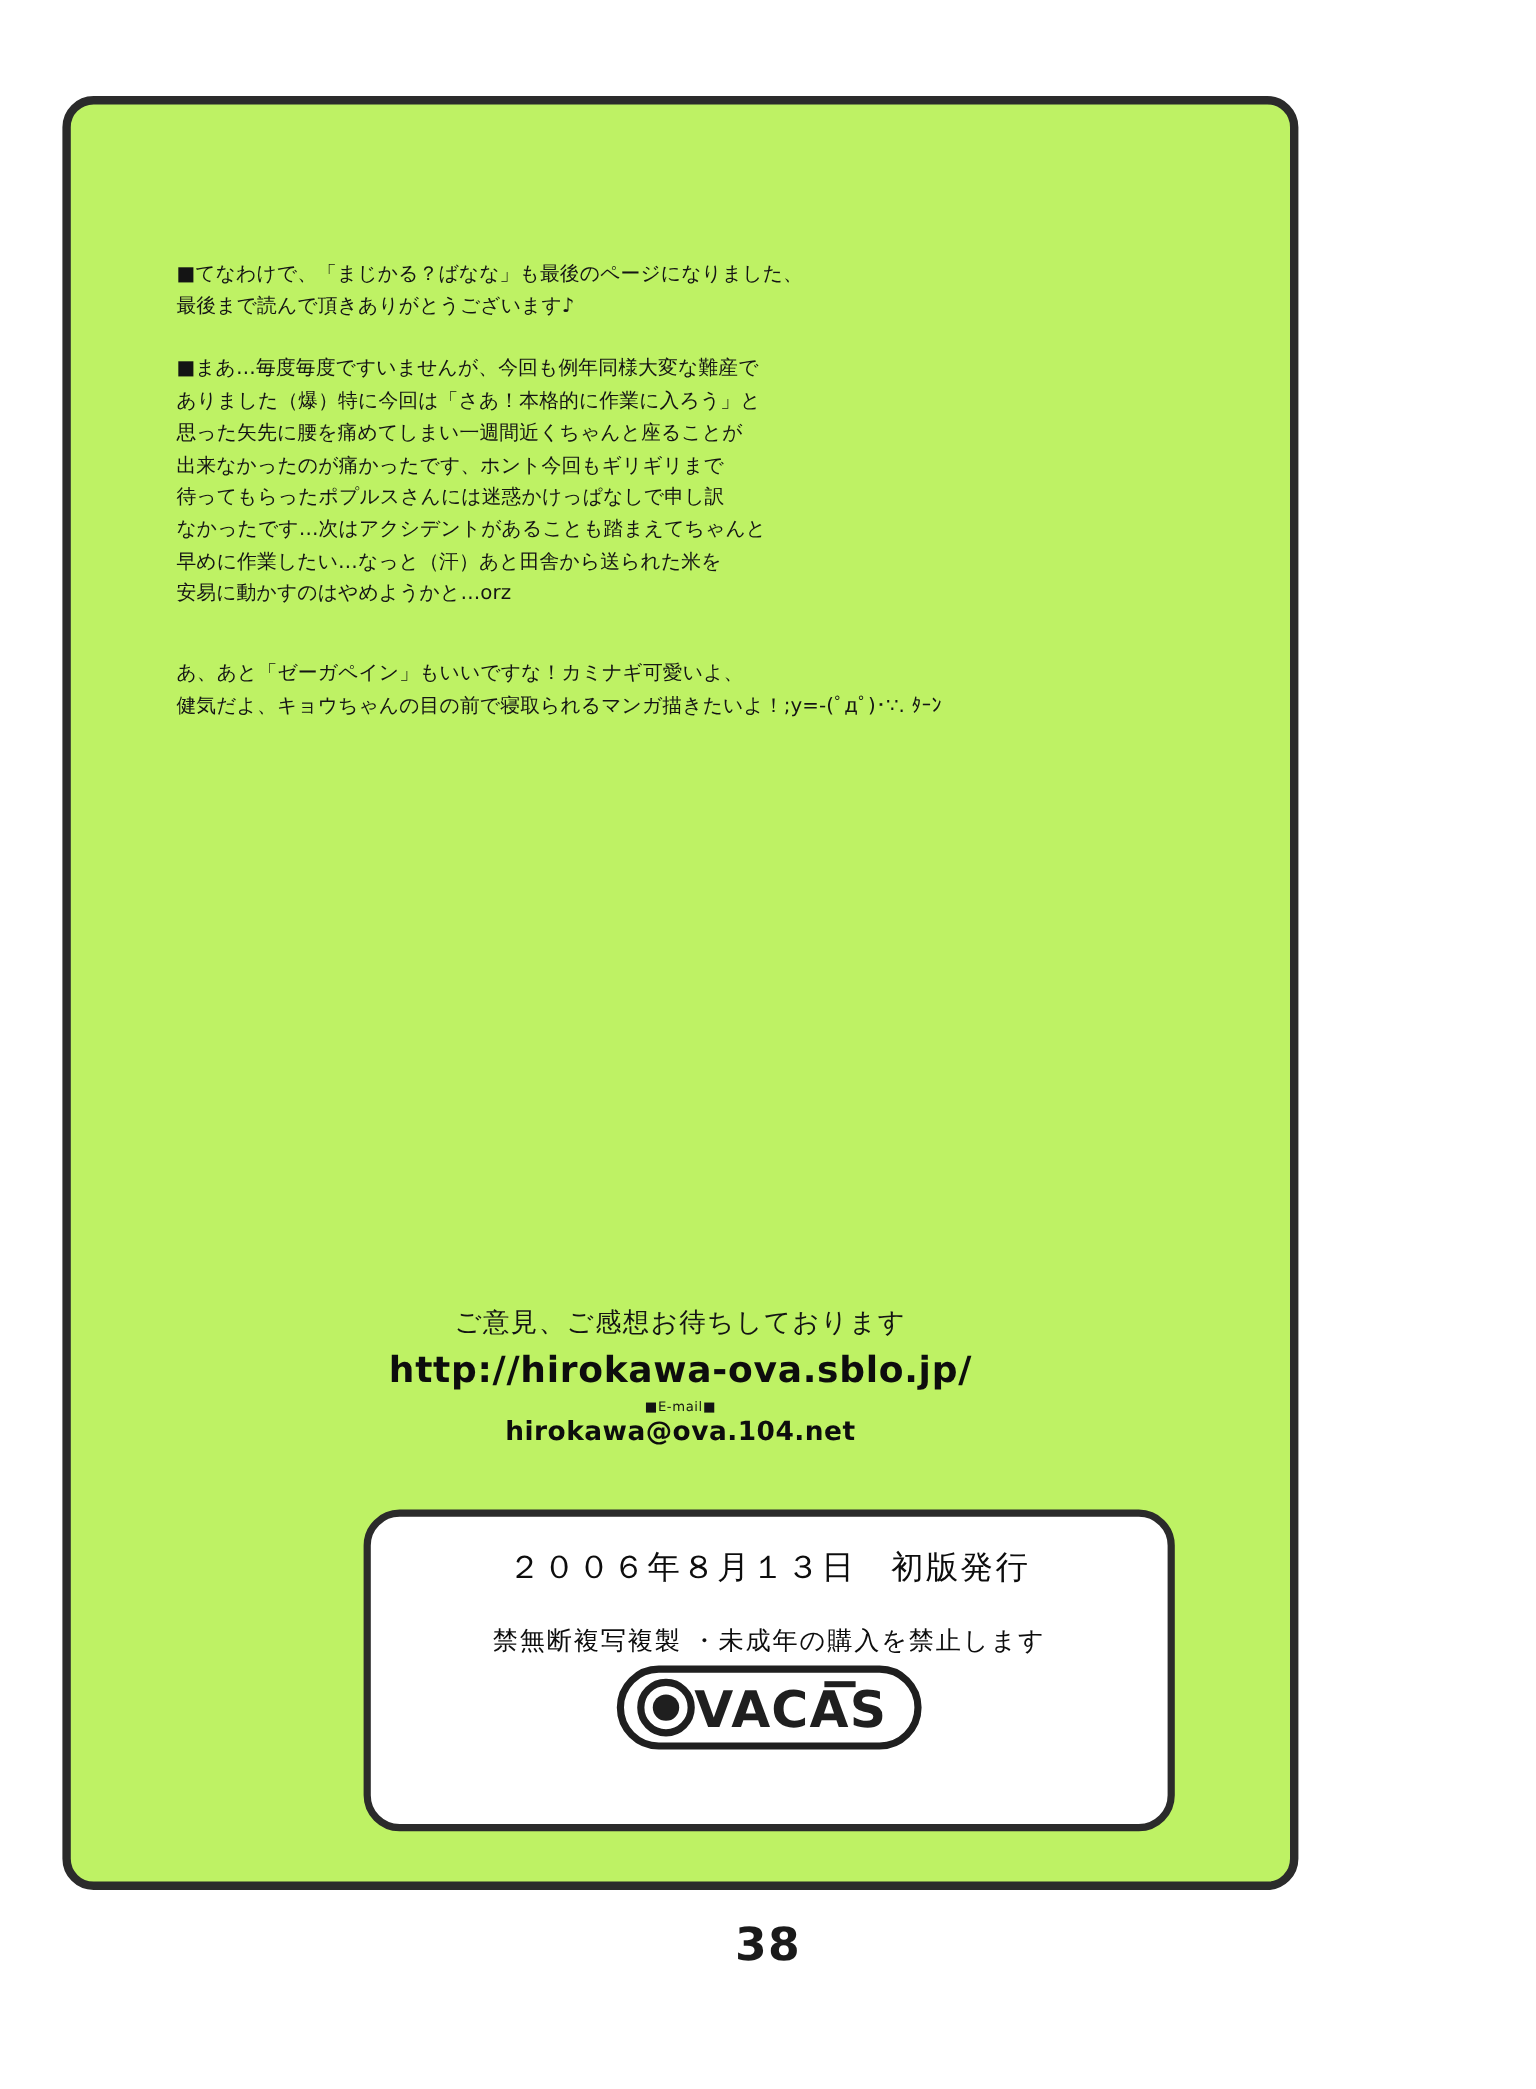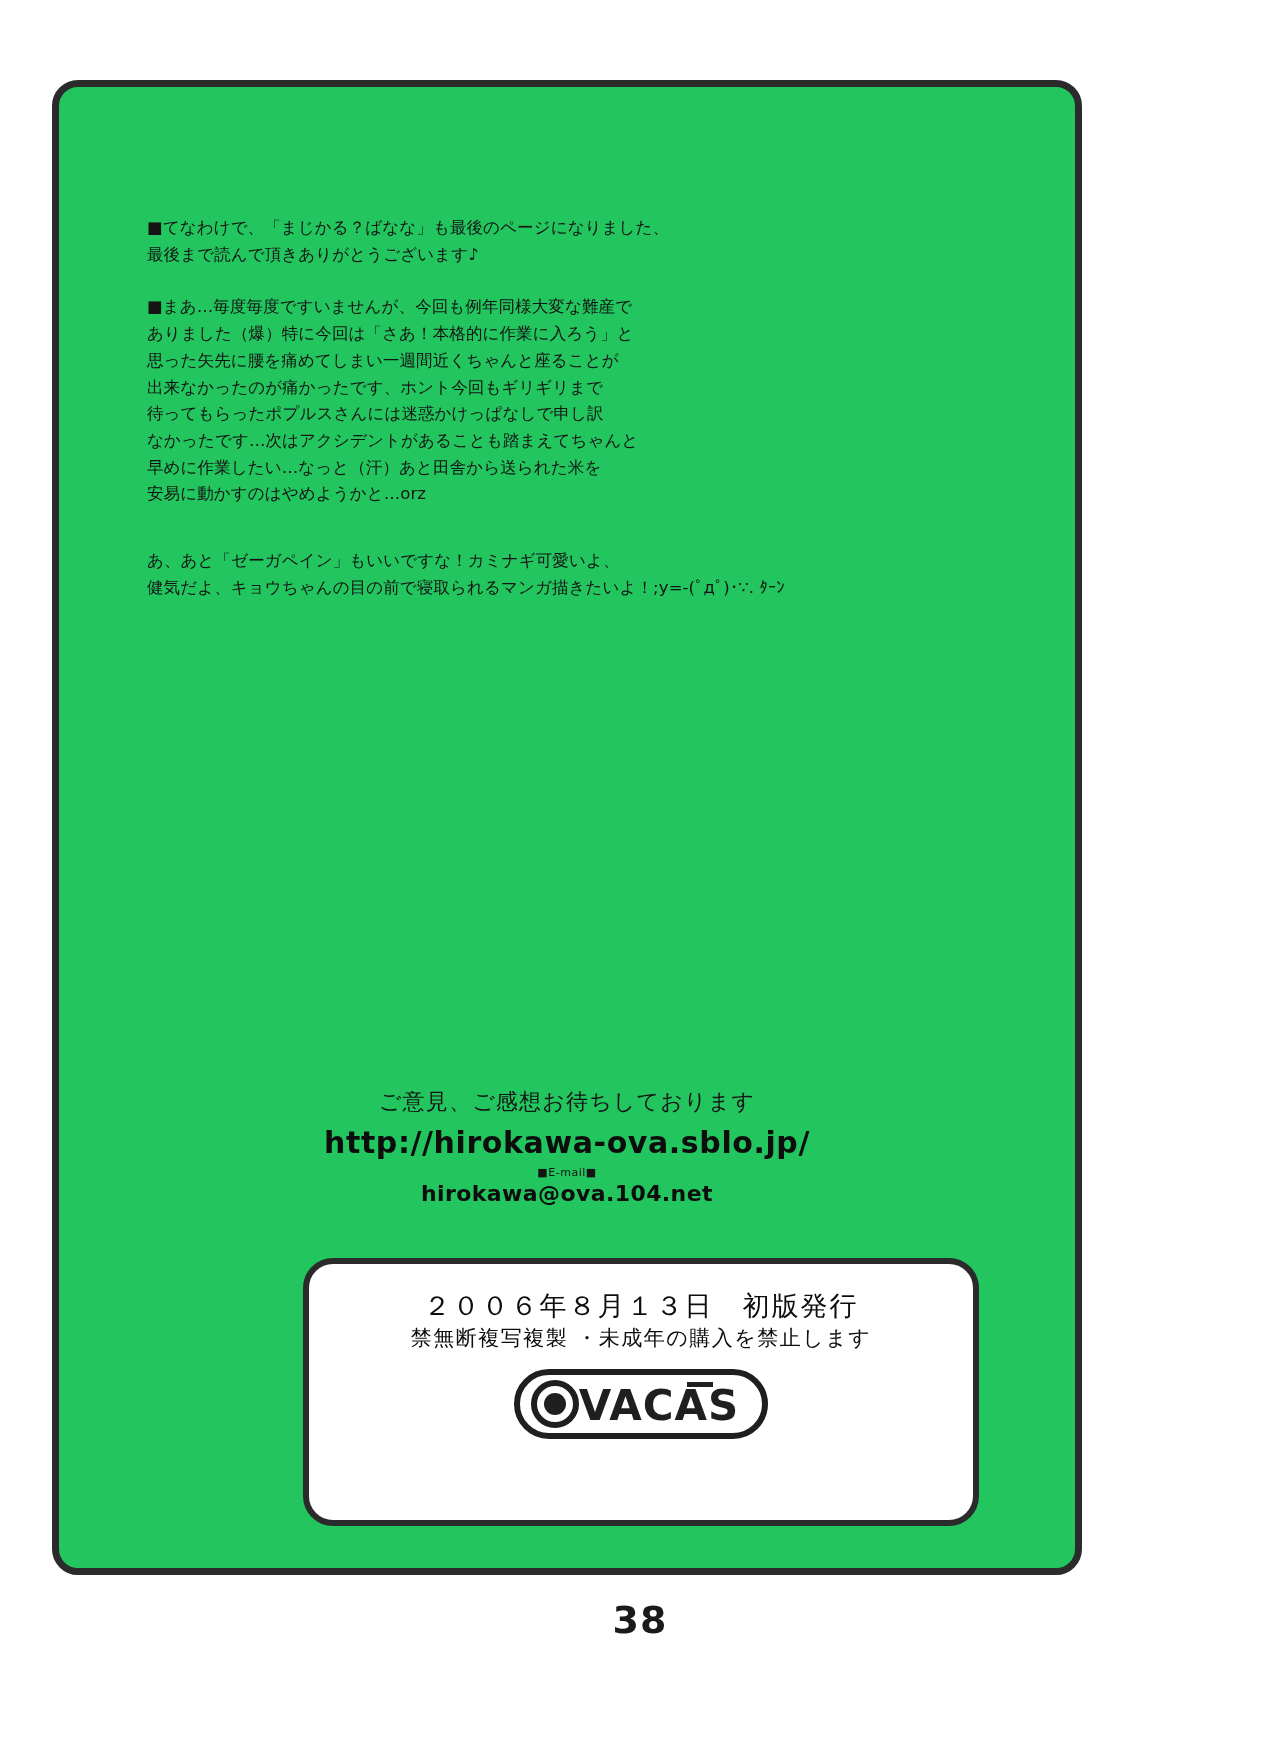--- a/index.html
+++ b/index.html
@@ -19,21 +19,21 @@
   
   .page-frame {
     position: absolute;
     left: 52px;
     top: 80px;
     width: 1030px;
     height: 1495px;
     border: 7px solid #2b2b2b;
     border-radius: 26px;
     box-sizing: border-box;
-    background: #22c55e;
+    background: #bef264;
   }
 
   
   .afterword {
     position: absolute;
     left: 88px;
     top: 128px;
     width: 860px;
   }
   .para {
@@ -94,28 +94,27 @@
     flex-direction: column;
     align-items: center;
     justify-content: flex-start;
     padding-top: 24px;
     background: #ffffff;
   }
   .colophon-date {
     font-size: 27px;
     letter-spacing: 2px;
     color: #0d0d0d;
-    margin-bottom: 0;
+    margin-bottom: 29px;
     white-space: pre;
   }
   .colophon-notice {
     font-size: 21px;
     letter-spacing: 1.5px;
     color: #0d0d0d;
-    margin-bottom: 10px;
   }
 
   
   .logo {
     margin-top: 4px;
     display: flex;
     align-items: center;
     justify-content: center;
   }
   .logo svg { display: block; }

